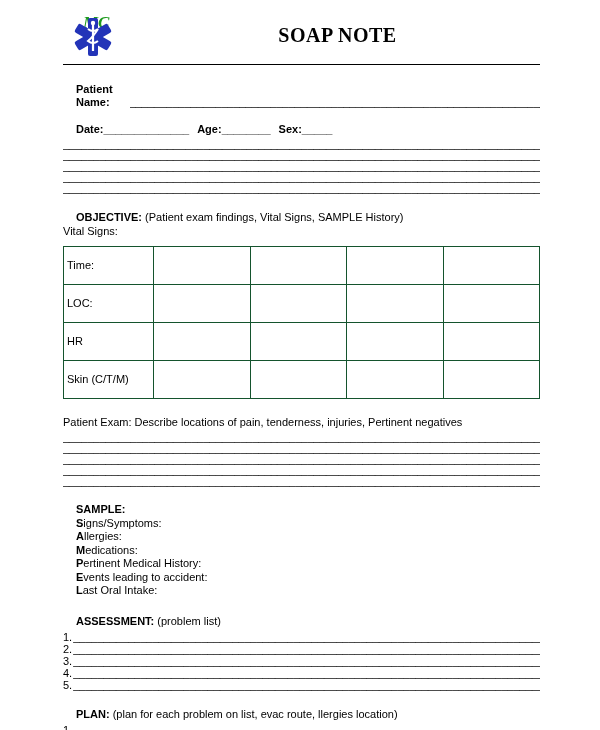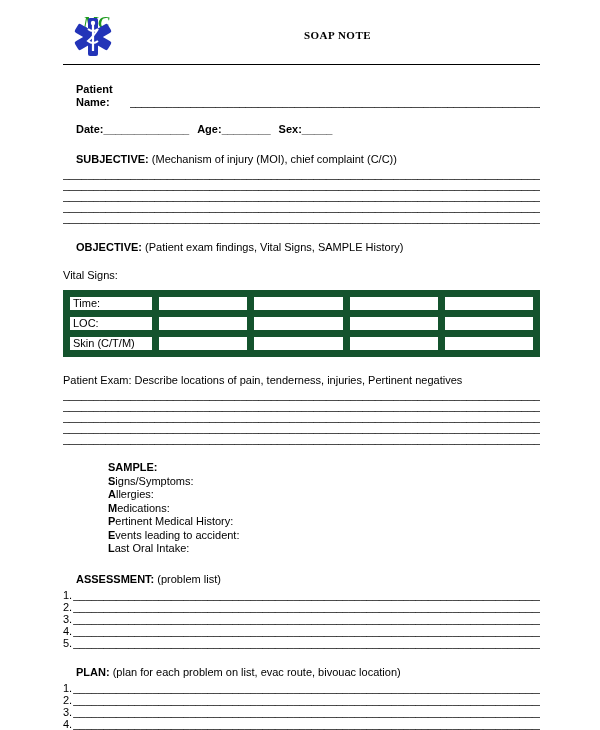--- a/index.html
+++ b/index.html
@@ -16,53 +16,53 @@
     padding:12px 60px 14px 63px;
     outline:1px solid #ececec;
   }
   
   .header { display:flex; align-items:center; }
   .logo { width:72px; height:46px; flex:0 0 auto; position:relative; }
   .logo svg { display:block; }
   .title-wrap { flex:1; text-align:center; }
   .doc-title {
     font-family:"Liberation Serif", serif;
-    font-weight:bold; font-size:11px; letter-spacing:0.5px;
+    font-weight:bold; font-size:20px; letter-spacing:0.5px;
   }
   .header-rule { border-bottom:1.6px solid #000; margin-top:6px; }
 
   .b { font-weight:bold;padding-left:13px; }
   .row { display:flex; align-items:baseline;gap:20px; }
   .fill { flex:1; overflow:hidden; white-space:nowrap; }
 
   .patient-block { margin-top:18px; line-height:13px; }
   .demo-row { margin-top:14px; line-height:13px; white-space:nowrap; }
   .demo-row .seg { display:inline-block; }
   .demo-gap { display:inline-block; width:8px; }
 
   .sec-head { margin-top:16px; line-height:14px; }
   .hint { font-weight:normal; }
 
   .lines { margin-top:3px; }
   .blank-line { height:11px; line-height:11px; overflow:hidden; white-space:nowrap; }
   .num-line { display:flex; align-items:baseline; height:12px; line-height:12px; }
   .num-line .num { flex:0 0 auto; padding-right:1px; }
 
-  .vital-label { margin-top:14px; line-height:14px; }
+  .vital-label { margin-top:0; line-height:14px; }
   table.vitals {
     width:100%; border-collapse:collapse; margin-top:8px;
     font-size:11px;
   }
   table.vitals td {
-    border:7px solid #14532d; height:13px; padding:0 3px; line-height:13px;
+    border:1px solid #14532d; height:13px; padding:12px 3px; line-height:13px;
   }
   td.vlabel { width:19%; }
   td.vcell  { width:20.25%; }
 
-  .sample-block { margin-top:16px; line-height:13.5px;margin-left:32px; }
+  .sample-block { margin-top:16px; line-height:13.5px; }
   .sample-item { line-height:13.5px; }
 
   .exam-label { margin-top:16px; line-height:14px; }
 </style>
 </head>
 <body>
 
 <div class="page">
 
   <div class="header">
@@ -92,24 +92,20 @@
     <div class="row">
       <span class="b">Name:</span>
       <span class="fill">________________________________________________________________________________________________________________________</span>
     </div>
   </div>
 
   <div class="demo-row b">
     <span class="seg">Date:</span><span class="seg">______________</span><span class="demo-gap"></span><span class="seg">Age:</span><span class="seg">________</span><span class="demo-gap"></span><span class="seg">Sex:</span><span class="seg">_____</span>
   </div>
 
-  <div class="sec-head">
-    <span class="b">SUBJECTIVE:</span>
-    <span class="hint">(Mechanism of injury (MOI), chief complaint (C/C))</span>
-  </div>
   <div class="lines">
     <div class="blank-line">________________________________________________________________________________________________________________________</div>
     <div class="blank-line">________________________________________________________________________________________________________________________</div>
     <div class="blank-line">________________________________________________________________________________________________________________________</div>
     <div class="blank-line">________________________________________________________________________________________________________________________</div>
     <div class="blank-line">________________________________________________________________________________________________________________________</div>
   </div>
 
   <div class="sec-head">
     <span class="b">OBJECTIVE:</span>
@@ -121,20 +117,27 @@
     <tbody>
       <tr>
         <td class="vlabel">Time:</td>
         <td class="vcell"></td>
         <td class="vcell"></td>
         <td class="vcell"></td>
         <td class="vcell"></td>
       </tr>
       <tr>
         <td class="vlabel">LOC:</td>
+        <td class="vcell"></td>
+        <td class="vcell"></td>
+        <td class="vcell"></td>
+        <td class="vcell"></td>
+      </tr>
+      <tr>
+        <td class="vlabel">HR</td>
         <td class="vcell"></td>
         <td class="vcell"></td>
         <td class="vcell"></td>
         <td class="vcell"></td>
       </tr>
       <tr>
         <td class="vlabel">Skin (C/T/M)</td>
         <td class="vcell"></td>
         <td class="vcell"></td>
         <td class="vcell"></td>
@@ -184,21 +187,21 @@
         <span class="fill">________________________________________________________________________________________________________________________</span>
       </div>
     <div class="num-line">
         <span class="num">5.</span>
         <span class="fill">________________________________________________________________________________________________________________________</span>
       </div>
   </div>
 
   <div class="sec-head">
     <span class="b">PLAN:</span>
-    <span class="hint">(plan for each problem on list, evac route, bivouac location)</span>
+    <span class="hint">(plan for each problem on list, evac route, llergies location)</span>
   </div>
   <div class="lines">
     <div class="num-line">
         <span class="num">1.</span>
         <span class="fill">________________________________________________________________________________________________________________________</span>
       </div>
     <div class="num-line">
         <span class="num">2.</span>
         <span class="fill">________________________________________________________________________________________________________________________</span>
       </div>

